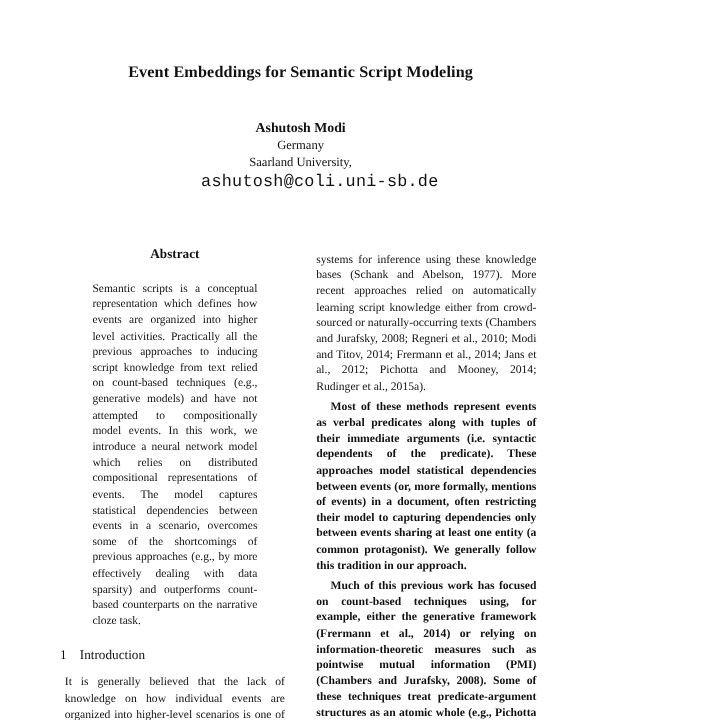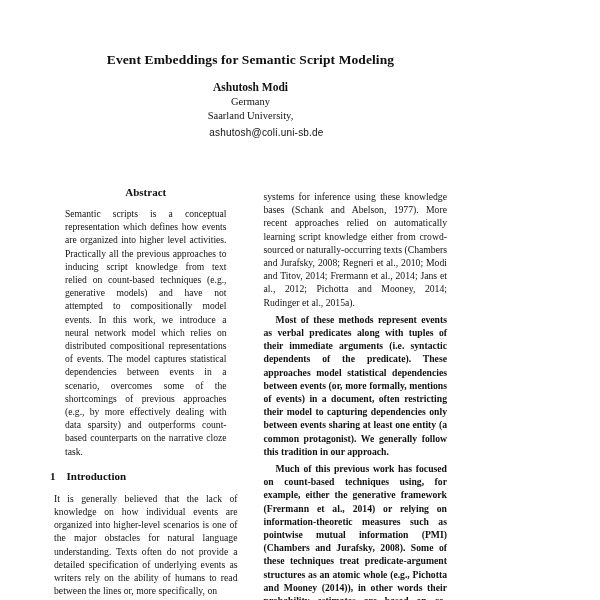--- a/index.html
+++ b/index.html
@@ -22,35 +22,35 @@
     background: #ffffff;
   }
   .paper-title {
     margin: 0;
     text-align: center;
     font-size: 13.5px;
     font-weight: bold;
     letter-spacing: 0.1px;
   }
   .author-block {
-    margin-top: 12px;
+    margin-top: 32px;
     text-align: center;
   }
   .author-name {
     font-size: 11.5px;
     font-weight: bold;
     line-height: 15px;
   }
   .affiliation {
     font-size: 10.5px;
     line-height: 14px;
   }
   .email {
-    font-family: Liberation Sans, sans-serif;
-    font-size: 10px;
+    font-family: Liberation Mono, monospace;
+    font-size: 14px;
     line-height: 15px;
     margin-top: 2px;
     letter-spacing: 0.2px;
     padding-left: 32px;
   }
   .columns {
     display: flex;
     gap: 18px;
     padding: 0 50px;
     margin-top: 46px;
@@ -59,33 +59,33 @@
     width: 228px;
     box-sizing: border-box;
   }
   .abstract-heading {
     text-align: center;
     font-size: 11px;
     font-weight: bold;
     margin-bottom: 9px;
   }
   .abstract-text {
-    margin: 4px;
+    margin: 16px;
     padding: 0 11px;
     font-size: 9.6px;
     line-height: 13.2px;
     text-align: justify;
     hyphens: auto;
     -webkit-hyphens: auto;
   }
   .section-heading {
     margin-top: 12px;
     margin-bottom: 10px;
     font-size: 11px;
-    font-weight: bold;
+    font-weight: normal;
   }
   .section-heading .sec-num {
     display: inline-block;
     margin-right: 11px;
   }
   .body-text {
     margin: 4px;
     font-size: 9.7px;
     line-height: 13.2px;
     text-align: justify;

